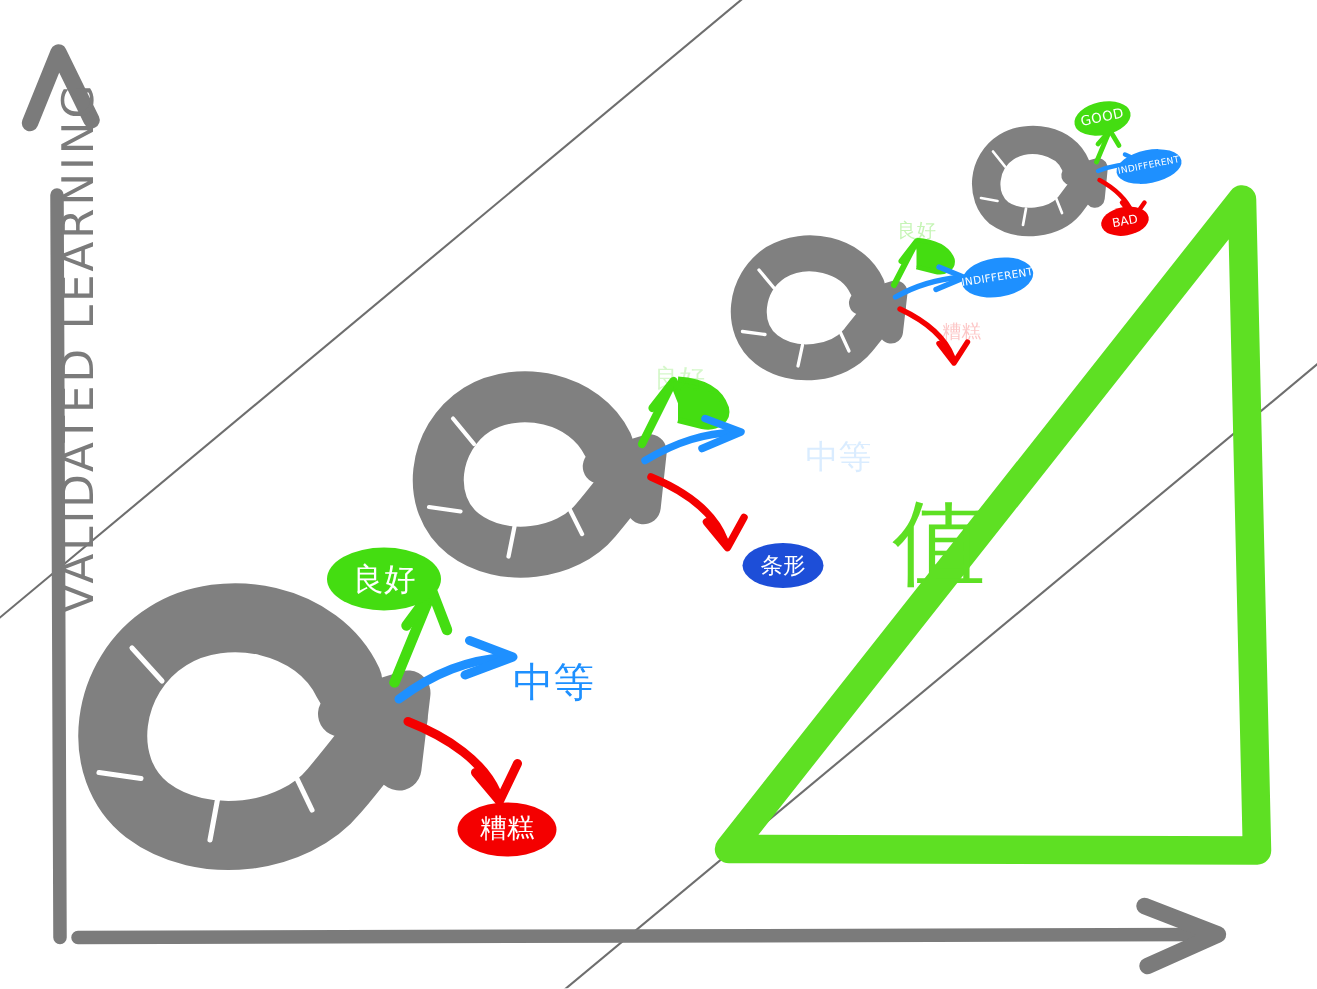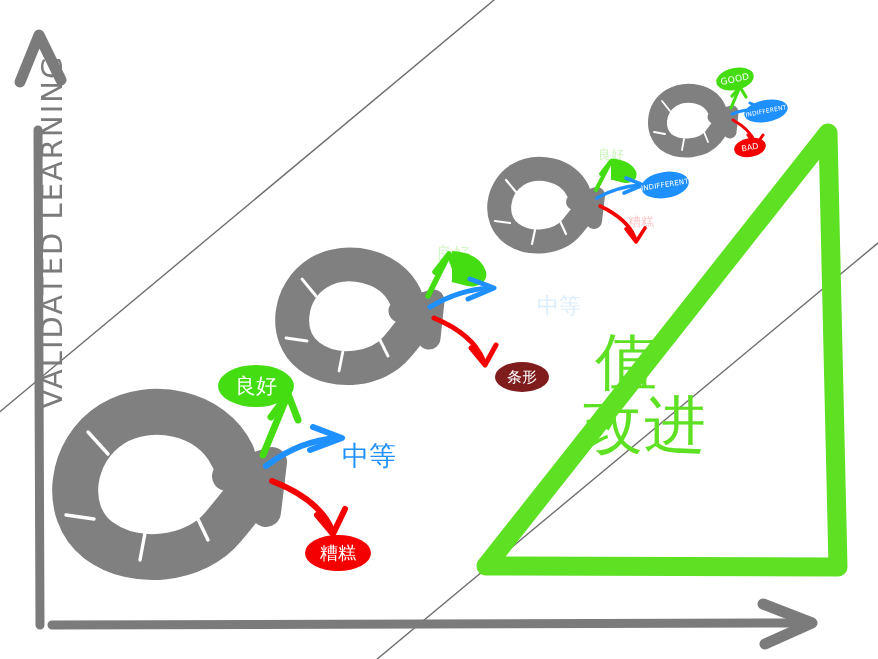--- a/index.html
+++ b/index.html
@@ -105,21 +105,20 @@
   </svg>
 
   <div class="axis-label" id="y-axis-label">VALIDATED LEARNING</div>
 
   <svg class="layer" viewBox="0 0 878 659">
     <path d="M 828 133 L 838 567 L 486 566 Z" fill="none" stroke="#5ee023" stroke-width="19" stroke-linecap="round" stroke-linejoin="round"></path>
   </svg>
 
   <div id="triangle-text">
     <div class="line1">值</div>
-    <div class="line2">改进</div>
   </div>
 
   <svg class="layer" viewBox="0 0 878 659">
     <g>
       <path d="M 232 455
                C 212 412, 150 400, 112 424
                C 70 450, 62 512, 98 540
                C 135 568, 196 560, 223 527
                C 240 507, 252 490, 262 479" fill="none" stroke="#808080" stroke-width="46" stroke-linecap="round"></path>
       <path d="M 227 476 L 272 462 L 266 512" fill="none" stroke="#808080" stroke-width="30" stroke-linecap="round" stroke-linejoin="round"></path>
@@ -174,21 +173,21 @@
     <path d="M 434 318 C 458 328, 476 342, 483 360" fill="none" stroke="#f40000" stroke-width="5" stroke-linecap="round"></path>
     <path d="M 471 348 L 485 365 L 496 345" fill="none" stroke="#f40000" stroke-width="5" stroke-linecap="round" stroke-linejoin="round"></path>
   </svg>
 
   <div class="plain-label" style="left:436px; top:245px; color:#44dd11; font-size:17px; opacity:0.22;">
     <span>良好</span>
   </div>
   <div class="plain-label" style="left:537px; top:295px; color:#1e90ff; font-size:22px; opacity:0.16;">
     <span>中等</span>
   </div>
-  <div class="pill" style="left:495px; top:362px; width:54px; height:30px; background:#7f1d1d; font-size:15px;">
+  <div class="pill" style="left:495px; top:362px; width:54px; height:30px; background:#1d4ed8; font-size:15px;">
     <span>条形</span>
   </div>
 
   <svg class="layer" viewBox="0 0 878 659">
     <g>
       <path d="M 578 191
                C 568 169, 537 163, 517 175
                C 496 189, 493 219, 511 233
                C 529 247, 559 243, 572 227
                C 580 217, 587 208, 592 203" fill="none" stroke="#808080" stroke-width="24" stroke-linecap="round"></path>

